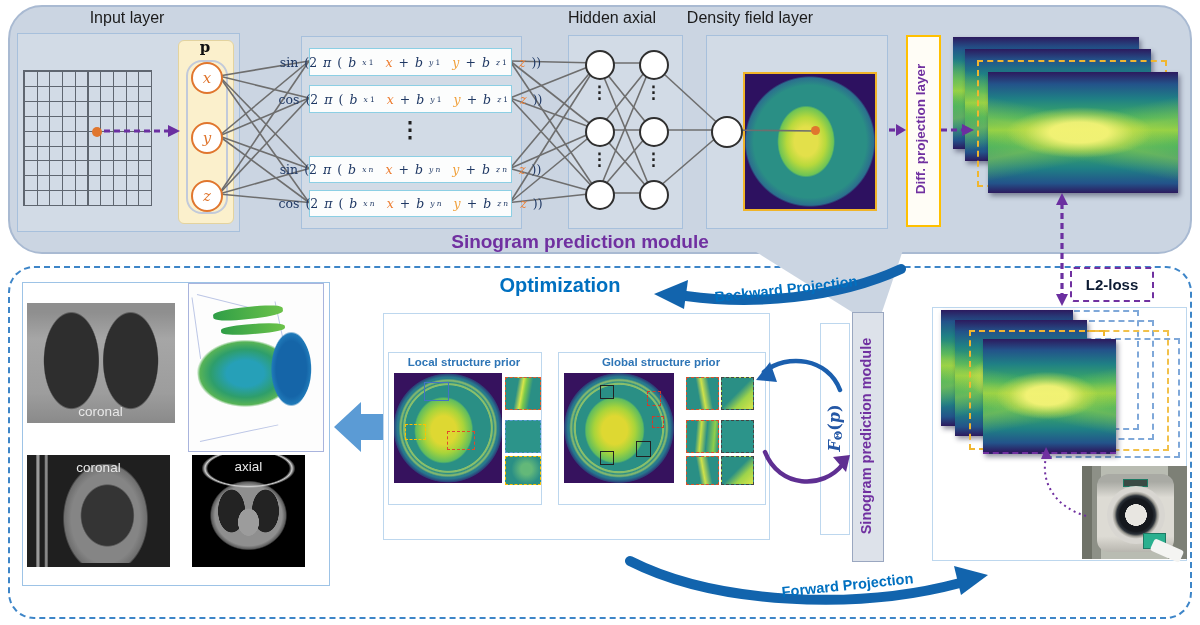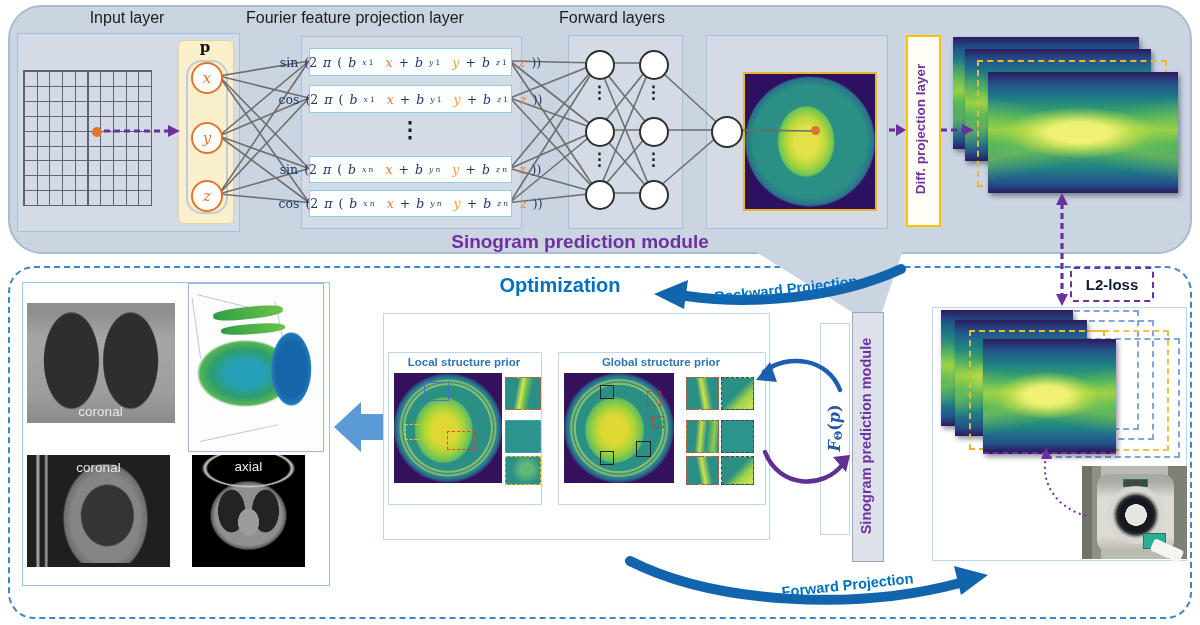--- a/index.html
+++ b/index.html
@@ -117,22 +117,22 @@
 </style>
 </head>
 <body>
 
 <div class="canvas">
 
   <div class="abs panel-top" style="left:8px;top:5px;width:1180px;height:245px;"></div>
   <div class="abs funnel" style="left:753px;top:250px;width:150px;height:62px;"></div>
 
   <div class="abs hdr" style="left:47px;top:9px;width:160px;">Input layer</div>
-  <div class="abs hdr" style="left:205px;top:9px;width:300px;">Fourier feature projection layer</div>
-  <div class="abs hdr" style="left:532px;top:9px;width:160px;">Forward layers</div>
+  <div class="abs hdr" style="left:532px;top:9px;width:160px;">Hidden axial</div>
+  <div class="abs hdr" style="left:660px;top:9px;width:180px;">Density field layer</div>
 
   <div class="abs secbox" style="left:17px;top:33px;width:221px;height:197px;"></div>
   <div class="abs grid" style="left:23px;top:70px;width:127px;height:134px;"></div>
   <div class="abs orangedot" style="left:92px;top:127px;width:10px;height:10px;"></div>
   <div class="abs pcol" style="left:178px;top:40px;width:54px;height:182px;"></div>
   <div class="abs pbracket" style="left:186px;top:60px;width:38px;height:150px;"></div>
   <div class="abs" style="left:192px;top:38px;width:26px;text-align:center;font-family:'DejaVu Serif',serif;font-weight:bold;font-size:15px;color:#111;z-index:6;">p</div>
   <div class="abs xyznode" style="left:191px;top:62px;width:28px;height:28px;">x</div>
   <div class="abs xyznode" style="left:191px;top:122px;width:28px;height:28px;">y</div>
   <div class="abs xyznode" style="left:191px;top:180px;width:28px;height:28px;">z</div>

